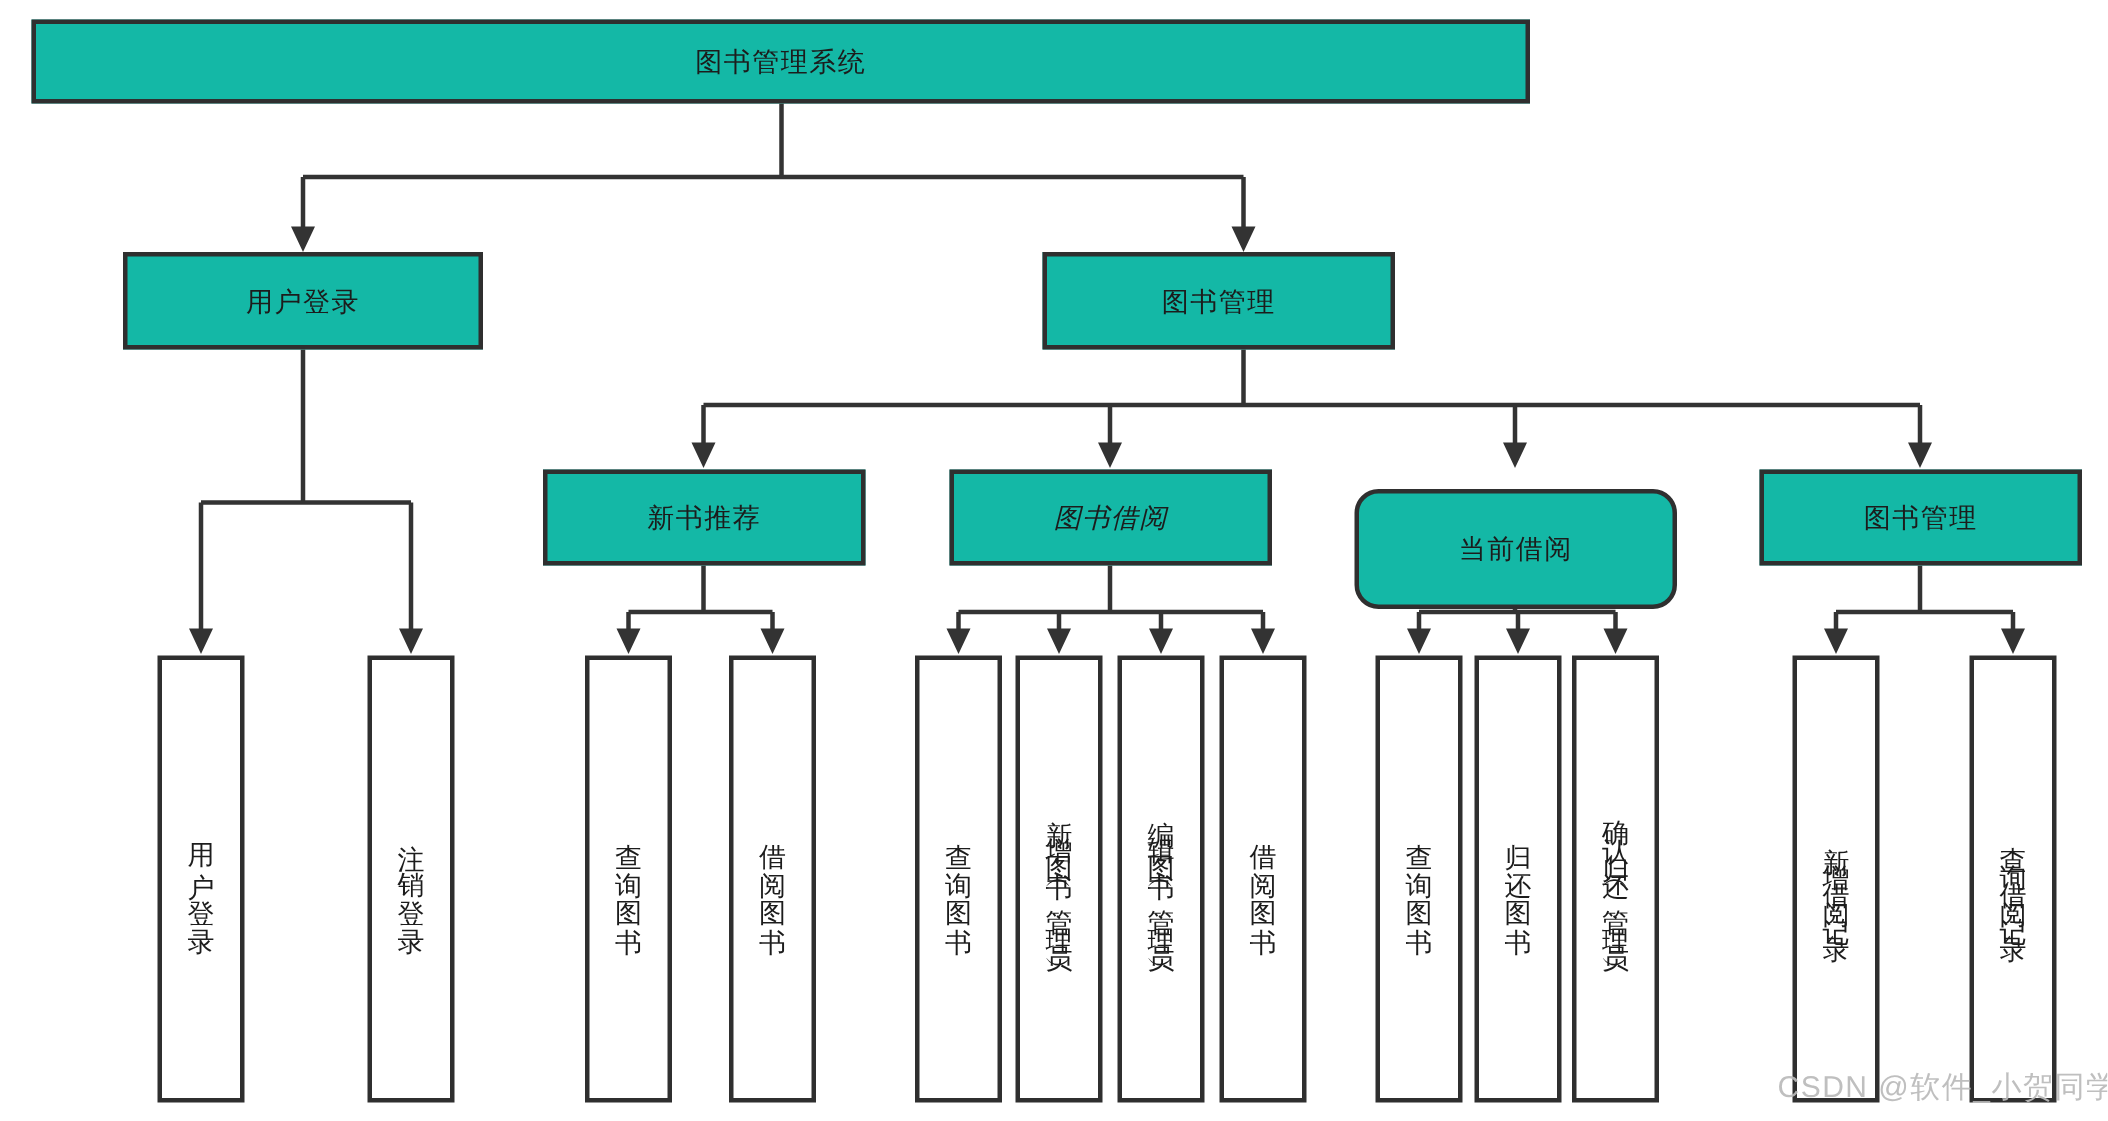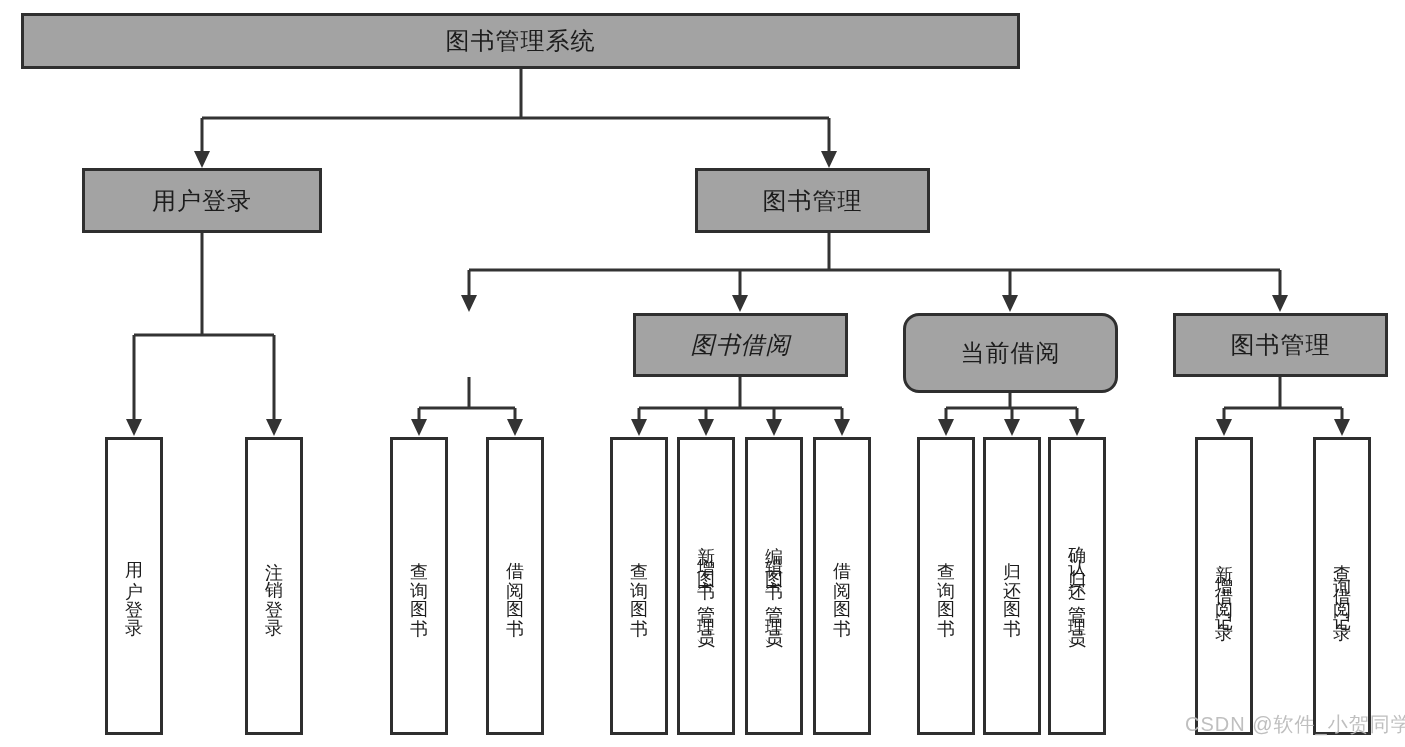--- a/index.html
+++ b/index.html
@@ -13,27 +13,27 @@
     overflow: hidden;
   }
   .connectors {
     position: absolute;
     left: 0; top: 0;
     width: 1405px; height: 747px;
     pointer-events: none;
   }
   .box {
     position: absolute;
-    background: #a3a3a3;
+    background: #14b8a6;
     border: 3px solid #2f2f2f;
     display: flex;
     align-items: center;
     justify-content: center;
     color: #1c1c1c;
-    font-size: 24px;
+    font-size: 18px;
     letter-spacing: 1px;
     z-index: 2;
   }
   .vbox {
     position: absolute;
     top: 437px;
     width: 58px;
     height: 298px;
     background: #ffffff;
     border: 3px solid #2f2f2f;
@@ -92,24 +92,27 @@
     <span>图书管理系统</span>
   </div>
 
   <div class="box" style="left:82px; top:168px; width:240px; height:65px;">
     <span>用户登录</span>
   </div>
   <div class="box" style="left:695px; top:168px; width:235px; height:65px;">
     <span>图书管理</span>
   </div>
 
+  <div class="box" style="left:362px; top:313px; width:215px; height:64px;">
+    <span>新书推荐</span>
+  </div>
   <div class="box" style="left:633px; top:313px; width:215px; height:64px;font-style:italic;">
     <span>图书借阅</span>
   </div>
-  <div class="box" style="left:903px; top:313px; width:215px; height:80px;border-radius:16px;">
+  <div class="box" style="left:903px; top:326px; width:215px; height:80px;border-radius:16px;">
     <span>当前借阅</span>
   </div>
   <div class="box" style="left:1173px; top:313px; width:215px; height:64px;">
     <span>图书管理</span>
   </div>
 
   <div class="vbox" style="left:105px;">
     <span class="vlabel loose">用户登录</span>
   </div>
   <div class="vbox" style="left:245px;">

